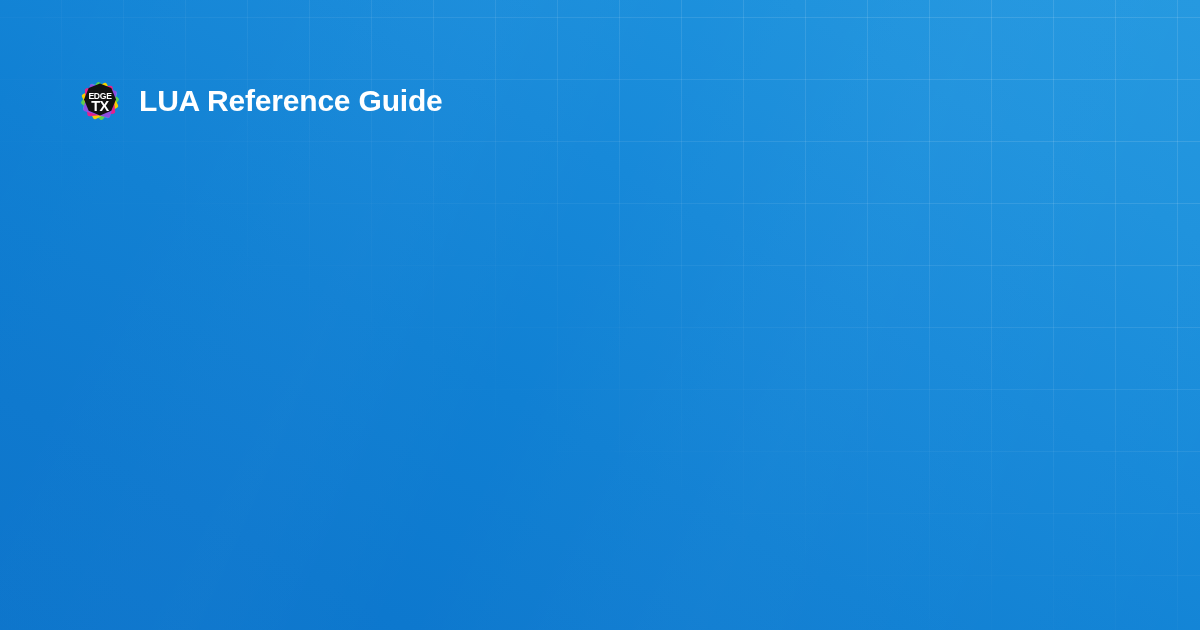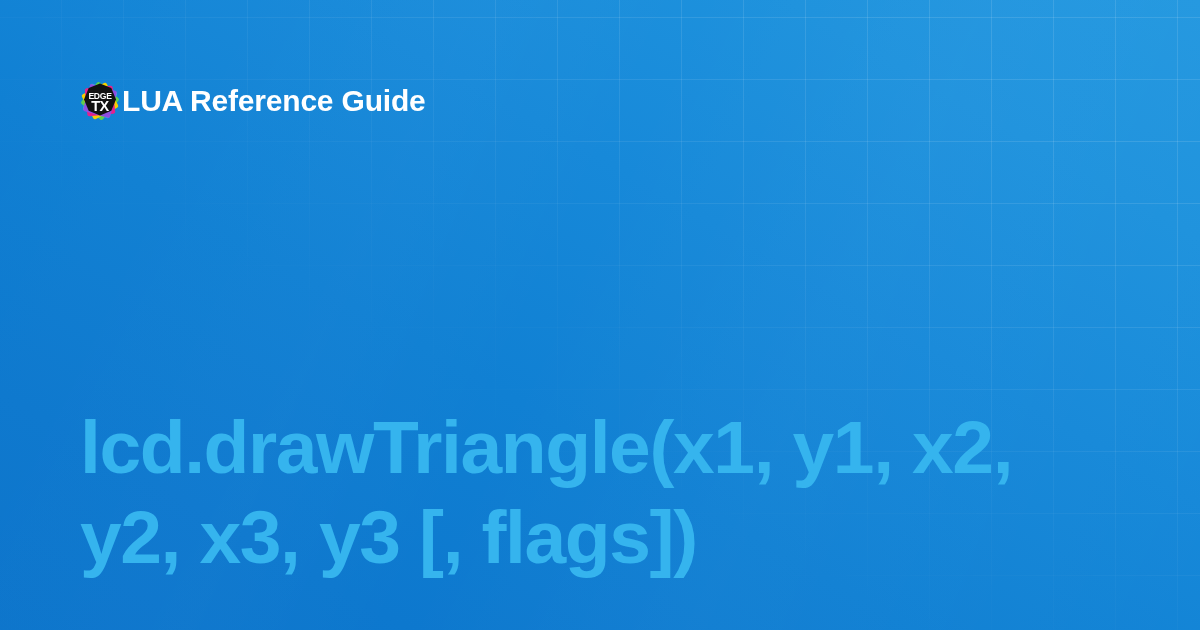--- a/index.html
+++ b/index.html
@@ -70,20 +70,21 @@
     pointer-events: none;
   }
 
   
   .header {
     position: absolute;
     left: 78px;
     top: 79px;
     display: flex;
     align-items: center;
+    gap: 17px;
   }
 
   .logo {
     position: relative;
     width: 44px;
     height: 44px;
     flex: 0 0 auto;
   }
   .logo svg { display: block; }
 
@@ -134,15 +135,14 @@
         <polygon points="22,4.4 33.3,9.1 38,20.4 33.3,31.7 22,36.4 10.7,31.7 6,20.4 10.7,9.1" fill="#111111"></polygon>
 
         <text x="22" y="20.2" fill="#ffffff" font-family="Liberation Sans, sans-serif" font-size="8.6" font-weight="bold" text-anchor="middle" letter-spacing="-0.3">EDGE</text>
         <text x="22" y="32.4" fill="#ffffff" font-family="Liberation Sans, sans-serif" font-size="14.5" font-weight="bold" text-anchor="middle" letter-spacing="-0.5">TX</text>
       </svg>
     </div>
 
     <div class="brand-title">LUA Reference Guide</div>
   </div>
 
-  <h1 class="heading">lcd.drawTriangle(x1, y1, x2, y2, x3, y3 [, flags])</h1>
 
 </div>
 
 </body></html>

